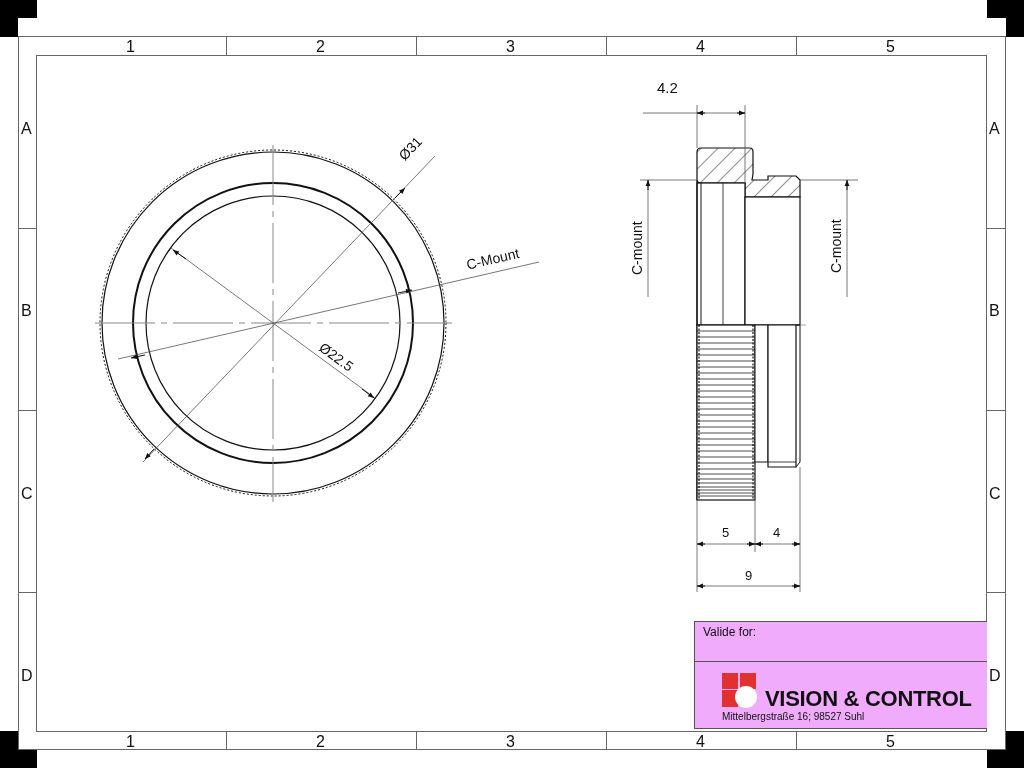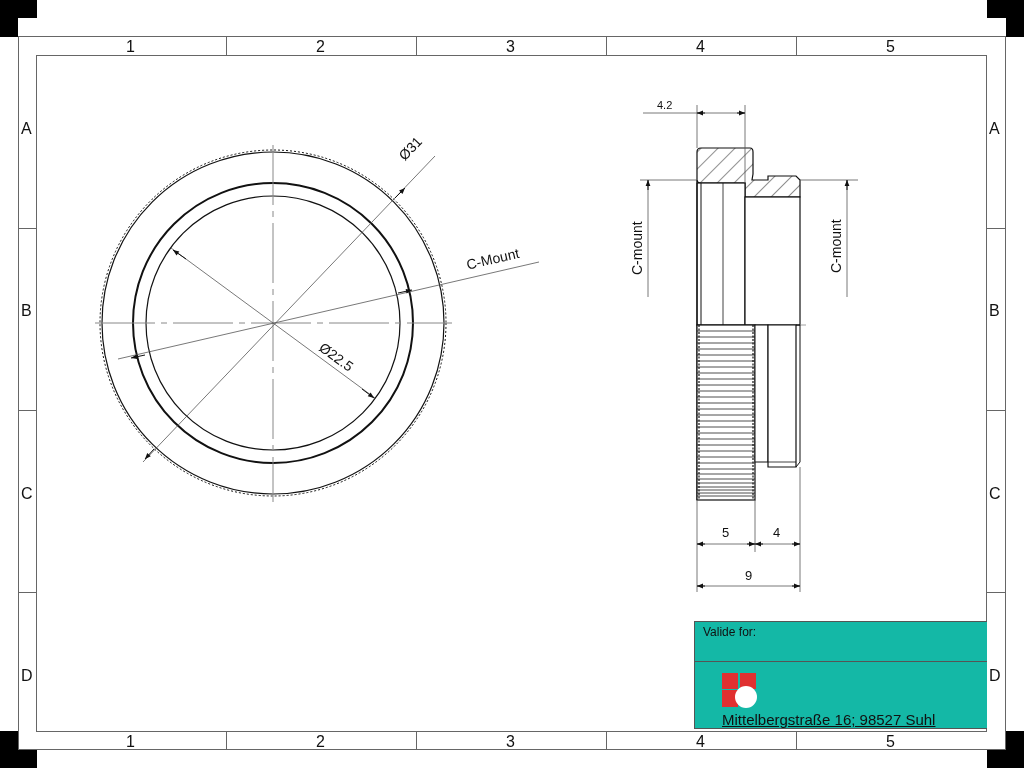--- a/index.html
+++ b/index.html
@@ -1,27 +1,27 @@
 <!DOCTYPE html>
 <html><head>
 <meta charset="utf-8">
 <style>
   html, body { margin: 0; padding: 0; background: #ffffff; }
   body { width: 1024px; height: 768px; position: relative; overflow: hidden;
          font-family: "Liberation Sans", "DejaVu Sans", sans-serif; color: #111; }
   #sheet { position: absolute; left: 0; top: 0; width: 1024px; height: 768px; }
   .lbl { position: absolute; font-size: 16px; color: #111; line-height: 1; }
   .title-block { position: absolute; left: 694px; top: 621px; width: 293px; height: 108px;
-                 border: 1px solid #555; border-right: none; background: #14b8a6; box-sizing: border-box; }
+                 border: 1px solid #555; border-right: none; background: #f0abfc; box-sizing: border-box; }
   .tb-top { position: absolute; left: 0; top: 0; width: 100%; height: 39px; border-bottom: 1px solid #555; }
   .tb-valide { position: absolute; left: 8px; top: 3px; font-size: 12px; }
   .tb-product { position: absolute; right: 1px; top: 19px; font-size: 17px; white-space: nowrap; }
   .tb-logo { position: absolute; left: 27px; top: 51px; width: 36px; height: 36px; }
   .tb-company { position: absolute; left: 70px; top: 64px; font-size: 22px; font-weight: bold; letter-spacing: -0.3px; white-space: nowrap; }
-  .tb-address { position: absolute; left: 27px; top: 89px; font-size: 15px; white-space: nowrap; text-decoration: underline; }
+  .tb-address { position: absolute; left: 27px; top: 89px; font-size: 10px; white-space: nowrap; }
 </style>
 </head>
 <body>
 
 <div id="sheet">
   <svg width="1024" height="768" viewBox="0 0 1024 768" xmlns="http://www.w3.org/2000/svg">
     <defs>
       <pattern id="hatch" patternUnits="userSpaceOnUse" width="12" height="12" patternTransform="rotate(45)">
         <line x1="0" y1="0" x2="0" y2="12" stroke="#222" stroke-width="1"></line>
       </pattern>
@@ -188,33 +188,34 @@
   <span class="lbl" style="left:989px;top:303px">B</span>
   <span class="lbl" style="left:989px;top:486px">C</span>
   <span class="lbl" style="left:989px;top:668px">D</span>
 
   
   <span class="lbl" style="left:396px;top:153px;font-size:14px;transform:rotate(-46deg);transform-origin:0 0">Ø31</span>
   <span class="lbl" style="left:465px;top:258px;font-size:14px;transform:rotate(-13deg);transform-origin:0 0">C-Mount</span>
   <span class="lbl" style="left:325px;top:340px;font-size:14px;transform:rotate(36deg);transform-origin:0 0">Ø22.5</span>
 
   
-  <span class="lbl" style="left:657px;top:100px;font-size:11px">4.2</span>
+  <span class="lbl" style="left:657px;top:80px;font-size:15px">4.2</span>
   <span class="lbl" style="left:630px;top:275px;font-size:14px;transform:rotate(-90deg);transform-origin:0 0">C-mount</span>
   <span class="lbl" style="left:829px;top:273px;font-size:14px;transform:rotate(-90deg);transform-origin:0 0">C-mount</span>
   <span class="lbl" style="left:722px;top:526px;font-size:13px">5</span>
   <span class="lbl" style="left:773px;top:526px;font-size:13px">4</span>
   <span class="lbl" style="left:745px;top:569px;font-size:13px">9</span>
 
   
   <div class="title-block">
     <div class="tb-top">
       <span class="tb-valide">Valide for:</span>
     </div>
     <svg class="tb-logo" viewBox="0 0 36 36">
       <rect x="0" y="0" width="16" height="16" fill="#e03030"></rect>
       <rect x="18" y="0" width="16" height="16" fill="#e03030"></rect>
       <rect x="0" y="17" width="16" height="17" fill="#e03030"></rect>
       <circle cx="24" cy="24" r="11" fill="#ffffff"></circle>
     </svg>
+    <span class="tb-company">VISION &amp; CONTROL</span>
     <span class="tb-address">Mittelbergstraße 16; 98527 Suhl</span>
   </div>
 </div>
 
 </body></html>

